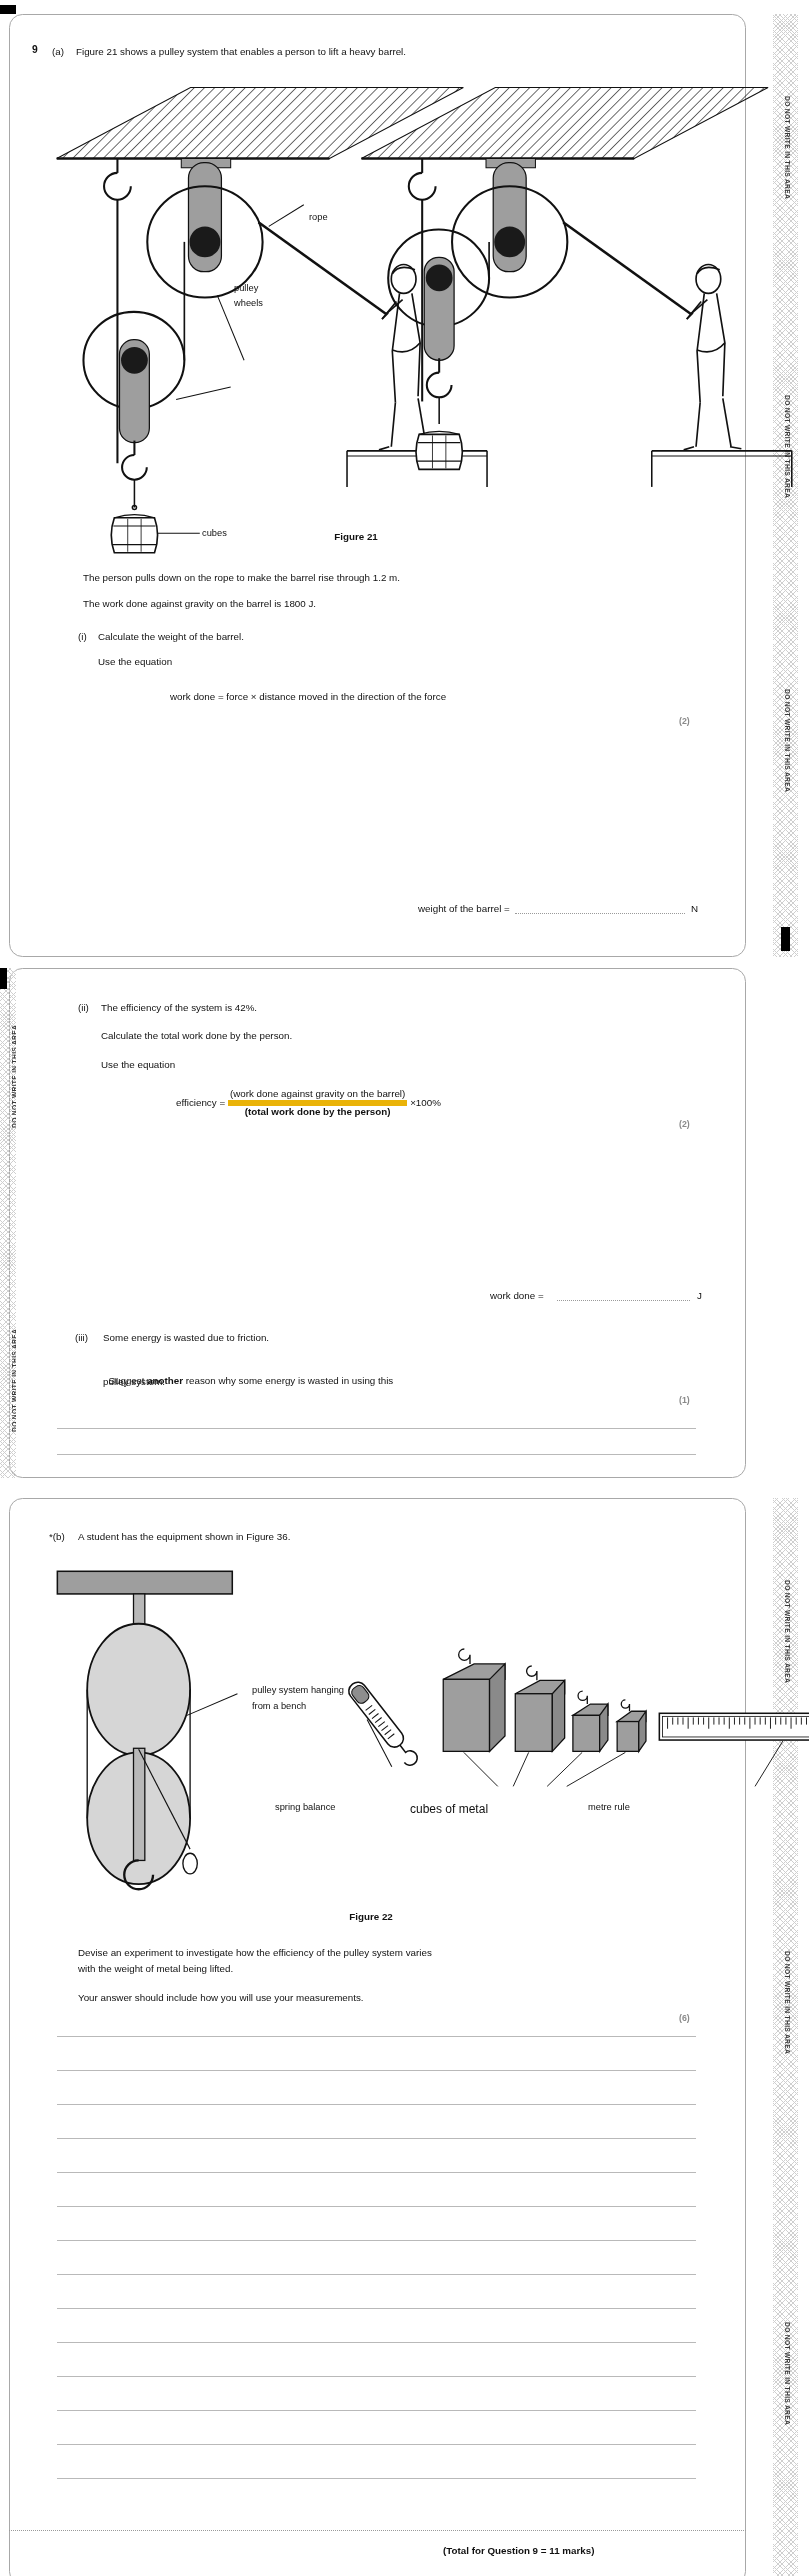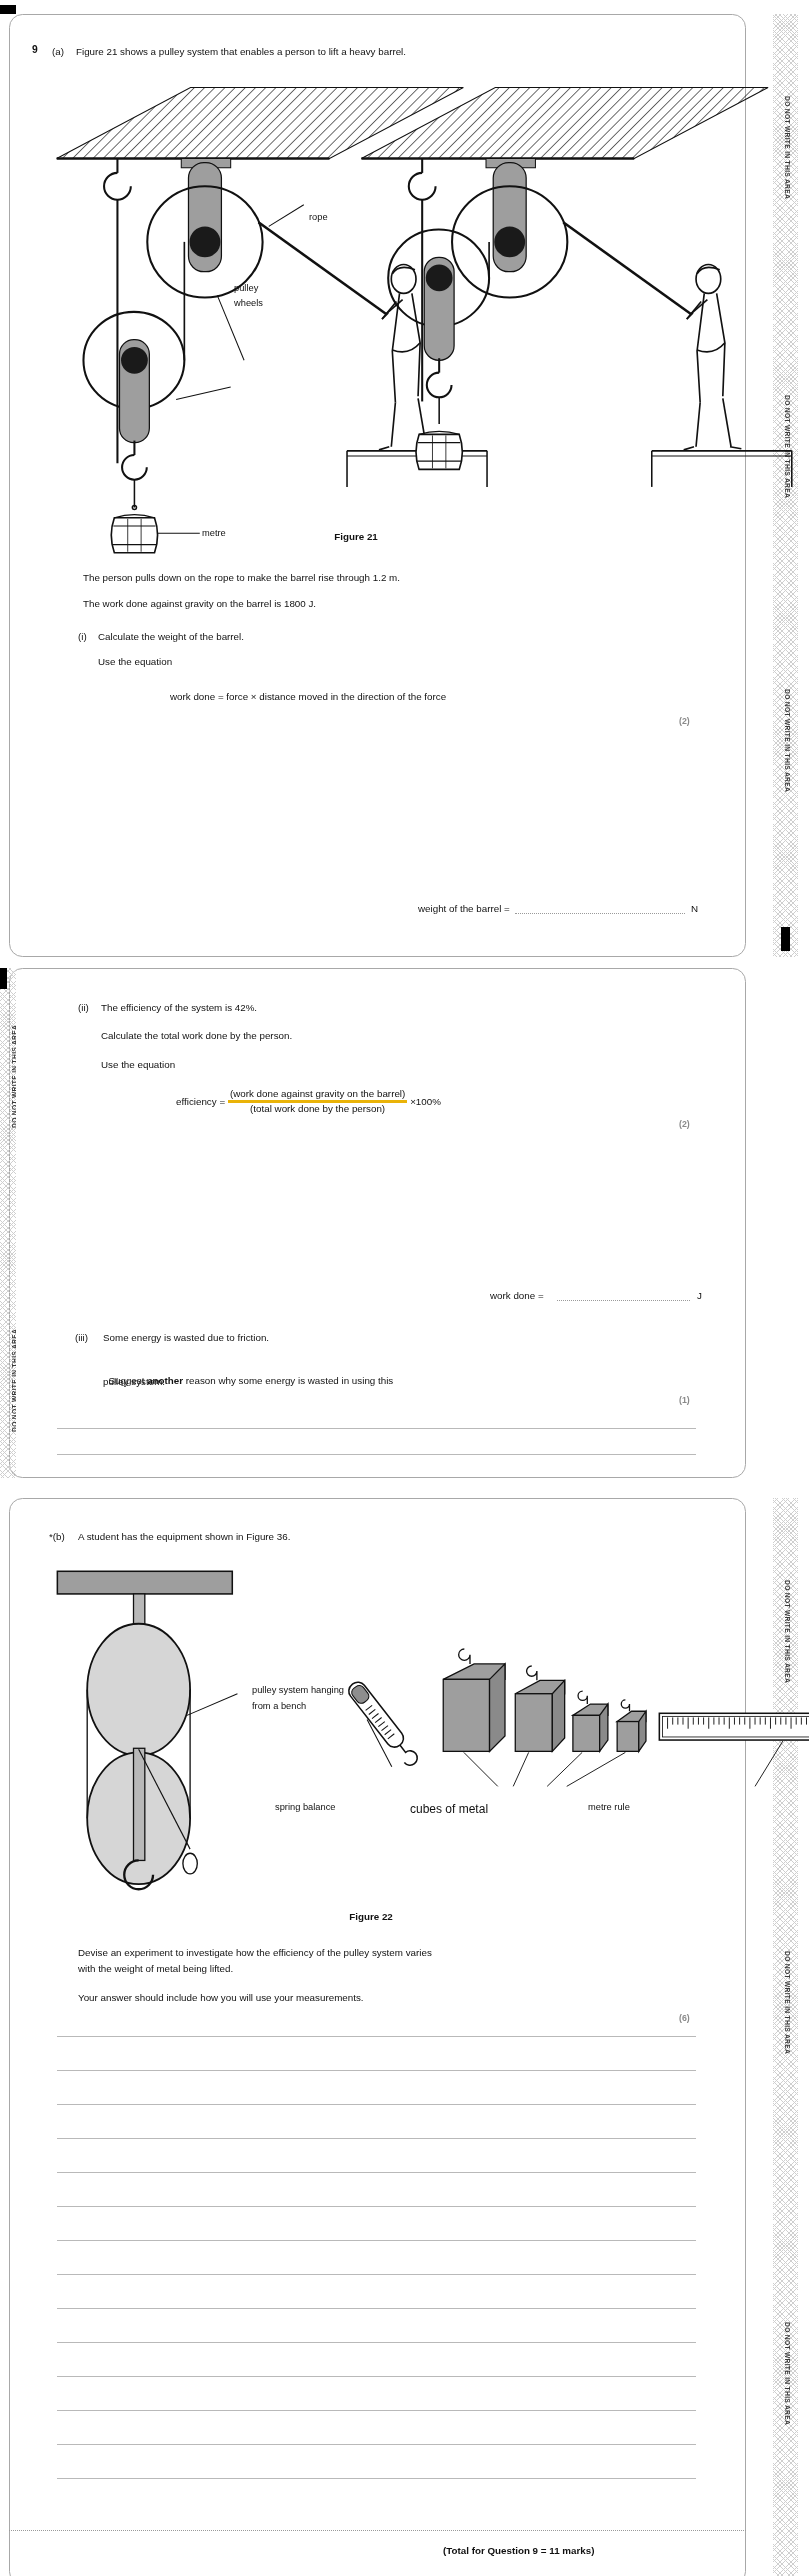--- a/index.html
+++ b/index.html
@@ -98,21 +98,21 @@
     position: absolute;
     font-size: 9.8px;
     white-space: nowrap;
   }
   .frac {
     display: inline-block;
     vertical-align: middle;
     text-align: center;
   }
   .frac .num { display:block; padding: 0 2.1px 0.5px 2.1px; }
-  .frac .den { display:block; border-top: 3px solid #eab308; padding: 0.5px 2.1px 0 2.1px; }
+  .frac .den { display:block; border-top: 6px solid #eab308; padding: 0.5px 2.1px 0 2.1px; font-weight: bold; }
   .eq .lhs, .eq .rhs { display:inline-block; vertical-align: middle; }
 </style>
 </head>
 <body>
 
 <div class="reg-mark" style="left:0px; top:5.2px; width:15.5px; height:9.3px;"></div>
 
 <div class="panel" style="left:9.3px; top:14.4px; width:737px; height:943px;"></div>
 
 <div class="side-strip" style="left:773px; top:14.4px; width:25px; height:943px;">
@@ -254,21 +254,21 @@
   <line x1="452" y1="300" x2="520" y2="258" stroke="#111" stroke-width="2"></line>
   <line x1="352" y1="434" x2="404" y2="560" stroke="#111" stroke-width="2"></line>
   <line x1="272" y1="636" x2="378" y2="612" stroke="#111" stroke-width="2"></line>
   <line x1="236" y1="896" x2="318" y2="896" stroke="#111" stroke-width="2"></line>
 </svg>
 </div>
 
 <span class="txt" style="left:309px; top:195px; font-size:9.3px;margin-top:16px;">rope</span>
 <span class="txt" style="left:234px; top:282px; font-size:9.3px;">pulley</span>
 <span class="txt" style="left:234px; top:297px; font-size:9.3px;">wheels</span>
-<span class="txt" style="left:202px; top:527px; font-size:9.3px;">metre</span>
+<span class="txt" style="left:202px; top:527px; font-size:9.3px;">cubes</span>
 
 <span class="center-bold" style="left:289px; top:531px; width:134px;">Figure 21</span>
 
 <span class="txt" style="left:83px; top:571px;">The person pulls down on the rope to make the barrel rise through 1.2 m.</span>
 <span class="txt" style="left:83px; top:597px;">The work done against gravity on the barrel is 1800 J.</span>
 
 <span class="txt" style="left:78px; top:630px;">(i)</span>
 <span class="txt" style="left:98px; top:630px;">Calculate the weight of the barrel.</span>
 <span class="txt" style="left:98px; top:655px;">Use the equation</span>
 <span class="txt" style="left:170px; top:690px;">work done = force × distance moved in the direction of the force</span>

